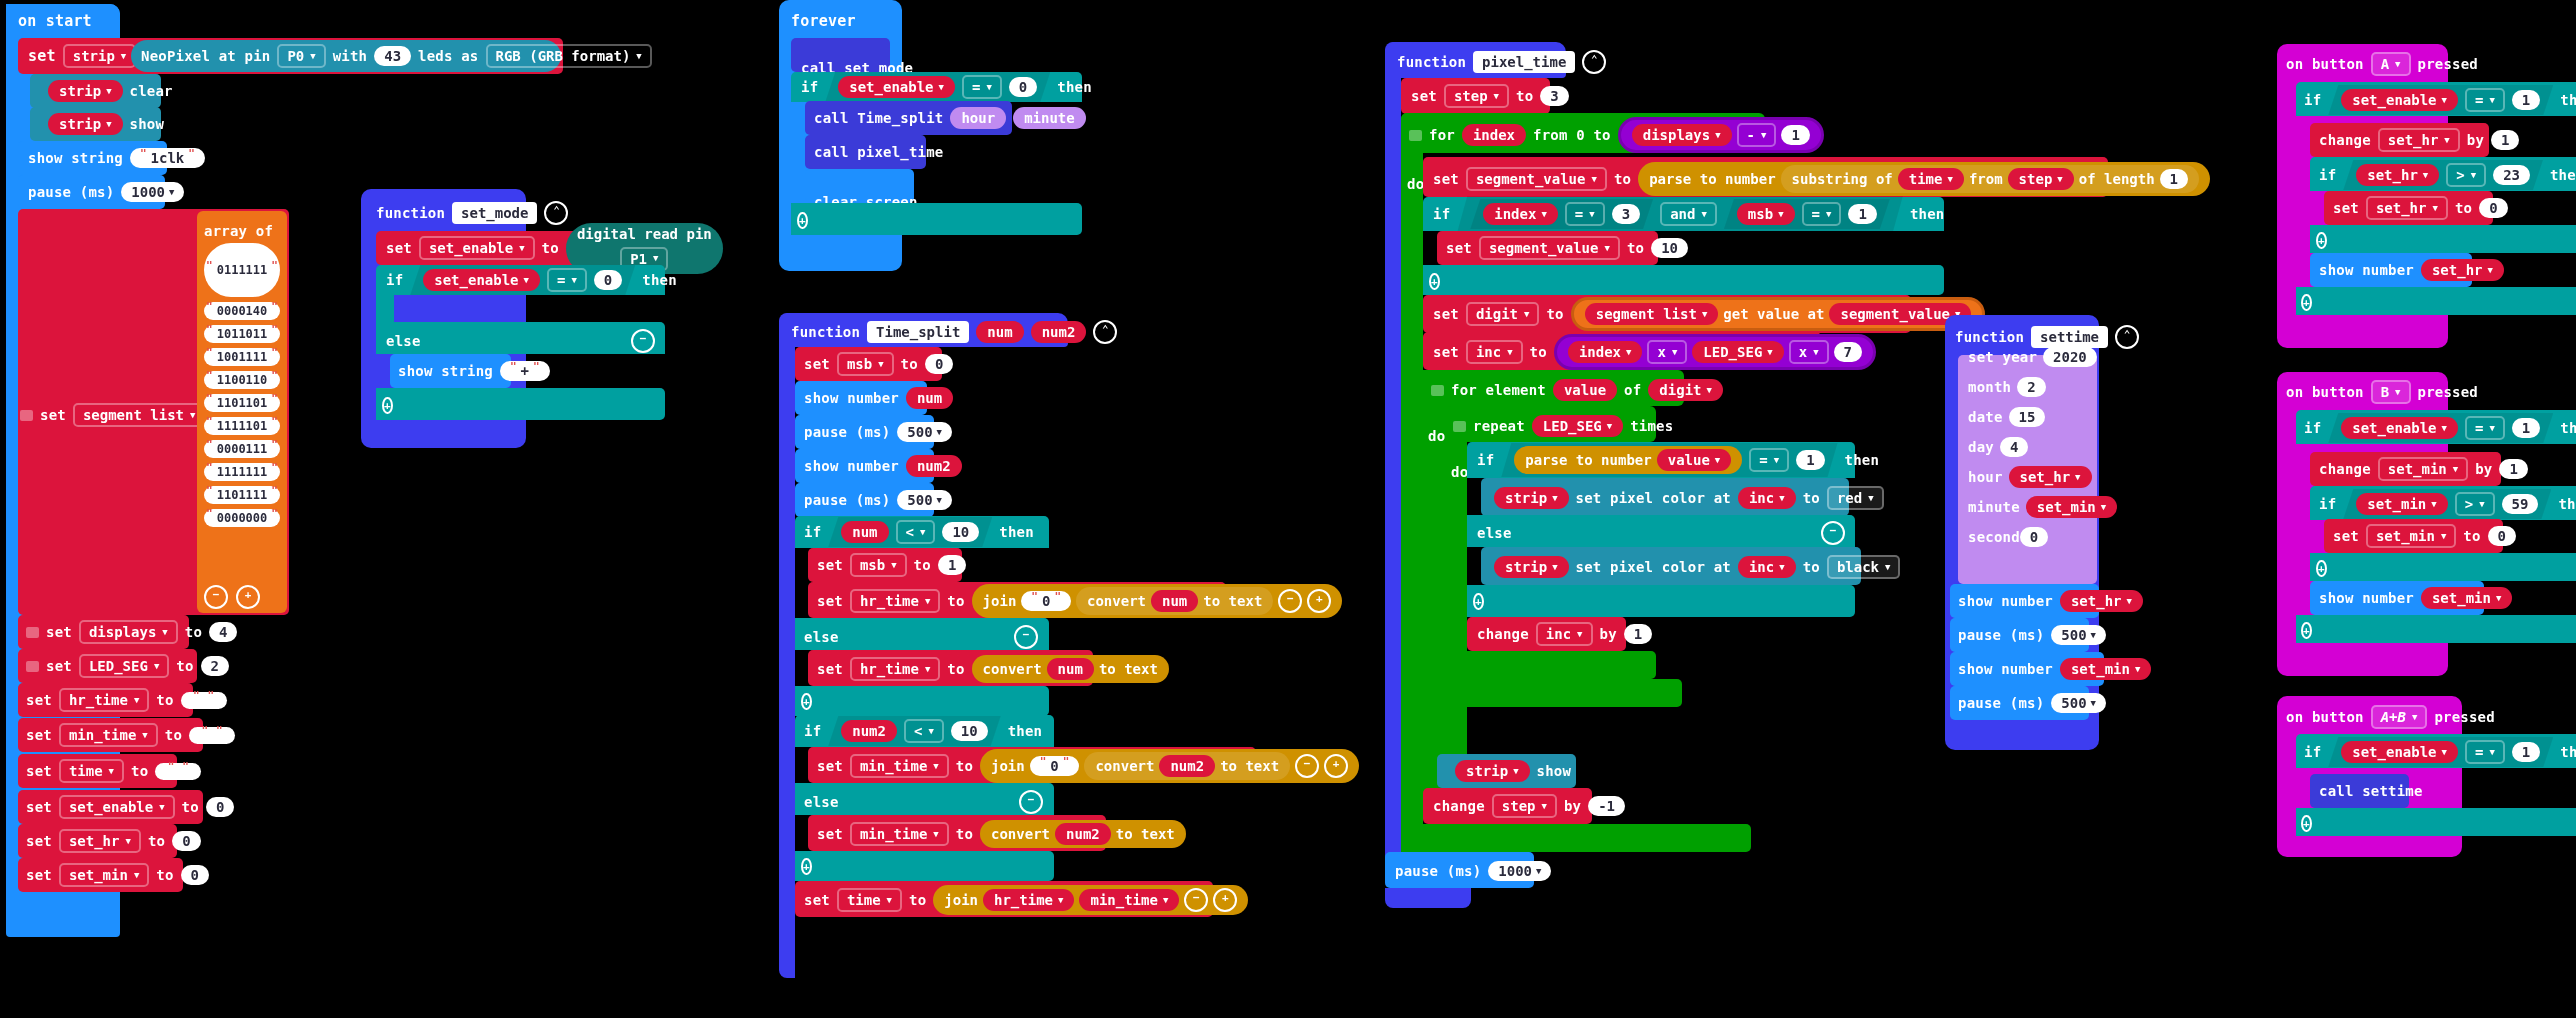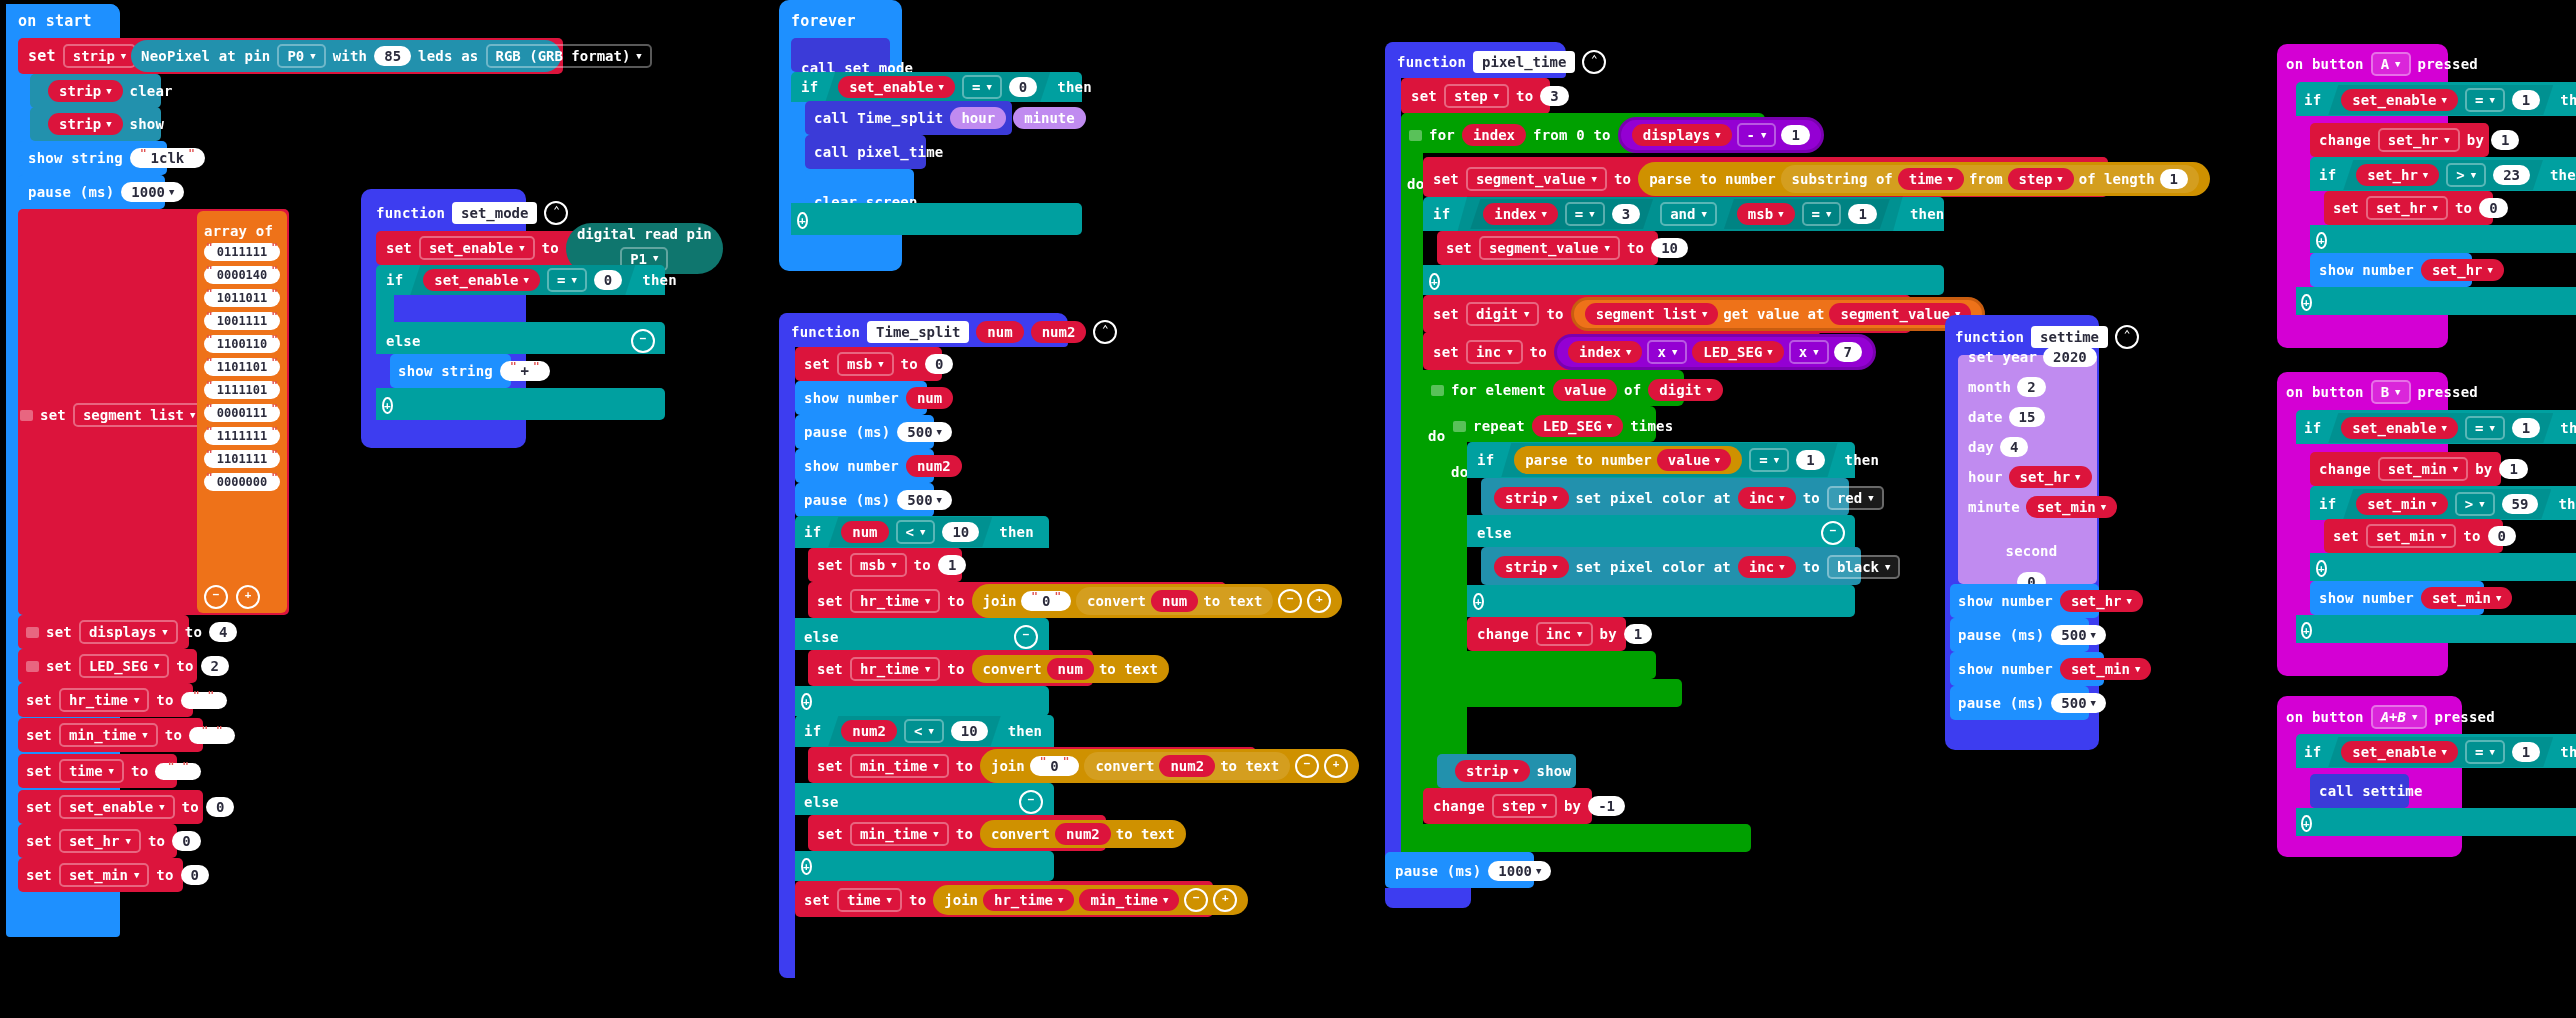--- a/index.html
+++ b/index.html
@@ -78,21 +78,21 @@
   <span class="lbl">to</span>
 </div>
 <div class="blk c-neo" style="left:131px;top:40px;width:430px;height:32px;border-radius:994px;"></div>
 <div class="blk row" style="left:141px;top:45px;height:22px;">
   <span class="lbl sm">NeoPixel at pin</span>
   <span class="dd">
         <span>P0</span>
         <span class="caret">▼</span>
       </span>
   <span class="lbl sm">with</span>
-  <span class="fld">85</span>
+  <span class="fld">43</span>
   <span class="lbl sm">leds as</span>
   <span class="dd">
         <span>RGB (GRB format)</span>
         <span class="caret">▼</span>
       </span>
 </div>
 
 <div class="blk c-neo" style="left:30px;top:74px;width:131px;height:34px;border-radius:5px;"></div>
 <div class="blk row" style="left:48px;top:80px;height:22px;">
   <span class="pill varp">
@@ -132,21 +132,21 @@
   <span class="lbl sm">set</span>
   <span class="dd">
         <span>segment list</span>
         <span class="caret">▼</span>
       </span>
   <span class="lbl sm">to</span>
 </div>
 <div class="blk c-array" style="left:197px;top:211px;width:90px;height:402px;border-radius:6px;"></div>
 <div class="blk" style="left:204px;top:221px;"><span class="lbl sm">array of</span></div>
 <div id="array-items" style="position:absolute;left:204px;top:243px;width:78px;">
-      <div class="fld txt" style="display: flex; justify-content: center; width: 68px; margin-bottom: 5px; font-size: 12px; padding: 2px 4px;">
+      <div class="fld txt" style="display: flex; justify-content: center; width: 68px; margin-bottom: 5px; font-size: 12px; padding: 20px 4px;">
         <span>0111111</span>
       </div>
       <div class="fld txt" style="display: flex; justify-content: center; width: 68px; margin-bottom: 5px; font-size: 12px; padding: 2px 4px;">
         <span>0000140</span>
       </div>
       <div class="fld txt" style="display: flex; justify-content: center; width: 68px; margin-bottom: 5px; font-size: 12px; padding: 2px 4px;">
         <span>1011011</span>
       </div>
       <div class="fld txt" style="display: flex; justify-content: center; width: 68px; margin-bottom: 5px; font-size: 12px; padding: 2px 4px;">
         <span>1001111</span>
@@ -878,21 +878,21 @@
           <span class="caret">▼</span>
         </span>
   </div>
   <div class="row" style="height:24px;gap:6px;margin-top:6px;">
     <span class="lbl sm">minute</span>
     <span class="pill varp">
           <span>set_min</span>
           <span class="caret">▼</span>
         </span>
   </div>
-  <div class="row" style="height:24px;gap:13px;margin-top:24px;flex-direction:column;">
+  <div class="row" style="height:24px;gap:0;margin-top:6px;">
     <span class="lbl sm">second</span>
     <span class="fld">0</span>
   </div>
 </div>
 <div class="blk c-basic" style="left:1950px;top:584px;width:149px;height:34px;border-radius:5px;"></div>
 <div class="blk row" style="left:1958px;top:590px;height:22px;">
   <span class="lbl sm">show number</span>
   <span class="pill varp">
         <span>set_hr</span>
         <span class="caret">▼</span>

